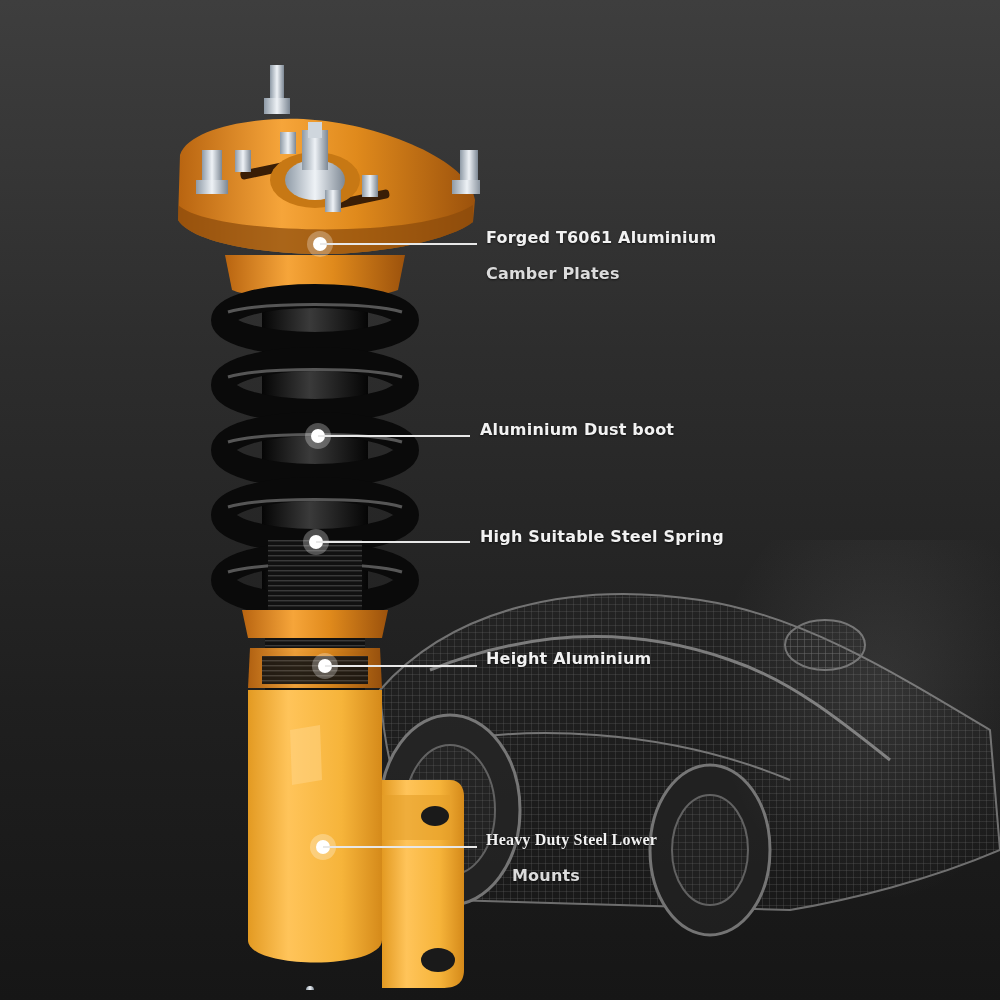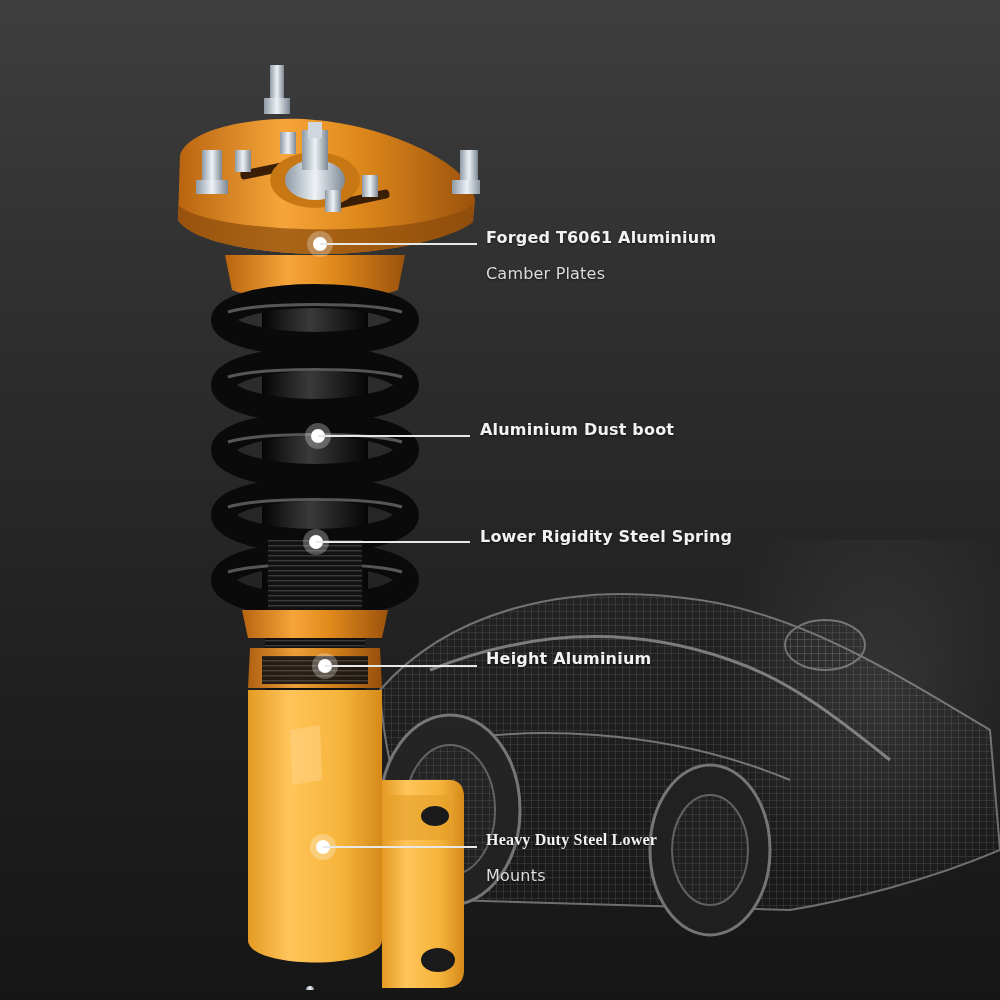--- a/index.html
+++ b/index.html
@@ -9,21 +9,21 @@
   .stage { position:absolute; inset:0; }
   .car { position:absolute; left:370px; top:520px; width:630px; height:420px; opacity:0.55; }
   .smoke { position:absolute; left:700px; top:540px; width:300px; height:380px; opacity:0.35;
     background: radial-gradient(ellipse at 60% 40%, rgba(200,200,200,0.35), rgba(200,200,200,0) 65%); }
   .strut { position:absolute; left:150px; top:40px; width:330px; height:950px; }
   .dot { position:absolute; width:14px; height:14px; border-radius:50%; background:#fff;
     box-shadow: 0 0 0 6px rgba(255,255,255,0.28); }
   .line { position:absolute; height:2px; background:#e8e8e8; }
   .label { position:absolute; color:#f2f2f2; font-size:16px; font-weight:600; letter-spacing:0.2px;
     white-space:nowrap; text-shadow:0 1px 2px rgba(0,0,0,0.6); }
-  .label.sub { font-weight:400; color:#dcdcdc; }
+  .label.sub { font-weight:700; color:#dcdcdc; }
 </style>
 </head>
 <body>
 
 <div class="stage">
 
   <svg class="car" viewBox="0 0 630 420">
     <defs>
       <pattern id="mesh" width="7" height="7" patternUnits="userSpaceOnUse">
         <path d="M0 0 L7 0 M0 0 L0 7" stroke="#9a9a9a" stroke-width="0.6" fill="none"></path>
@@ -134,29 +134,29 @@
 
   <div>
     <span class="dot" style="left:311px; top:429px;"></span>
     <span class="line" style="left:318px; top:435px; width:152px;"></span>
     <span class="label" style="left:480px; top:420px;">Aluminium Dust boot</span>
   </div>
 
   <div>
     <span class="dot" style="left:309px; top:535px;"></span>
     <span class="line" style="left:316px; top:541px; width:154px;"></span>
-    <span class="label" style="left:480px; top:527px;">Lower Rigidity Steel Spring</span>
+    <span class="label" style="left:480px; top:527px;">High Suitable Steel Spring</span>
   </div>
 
   <div>
     <span class="dot" style="left:318px; top:659px;"></span>
     <span class="line" style="left:325px; top:665px; width:152px;"></span>
     <span class="label" style="left:486px; top:649px;">Height Aluminium</span>
   </div>
 
   <div>
     <span class="dot" style="left:316px; top:840px;"></span>
     <span class="line" style="left:323px; top:846px; width:154px;"></span>
     <span class="label" style="left:486px; top:831px;font-family:Liberation Serif, serif;">Heavy Duty Steel Lower</span>
-    <span class="label sub" style="left:486px; top:866px;">Mounts</span>
+    <span class="label sub" style="left:512px; top:866px;">Mounts</span>
   </div>
 
 </div>
 
 </body></html>

